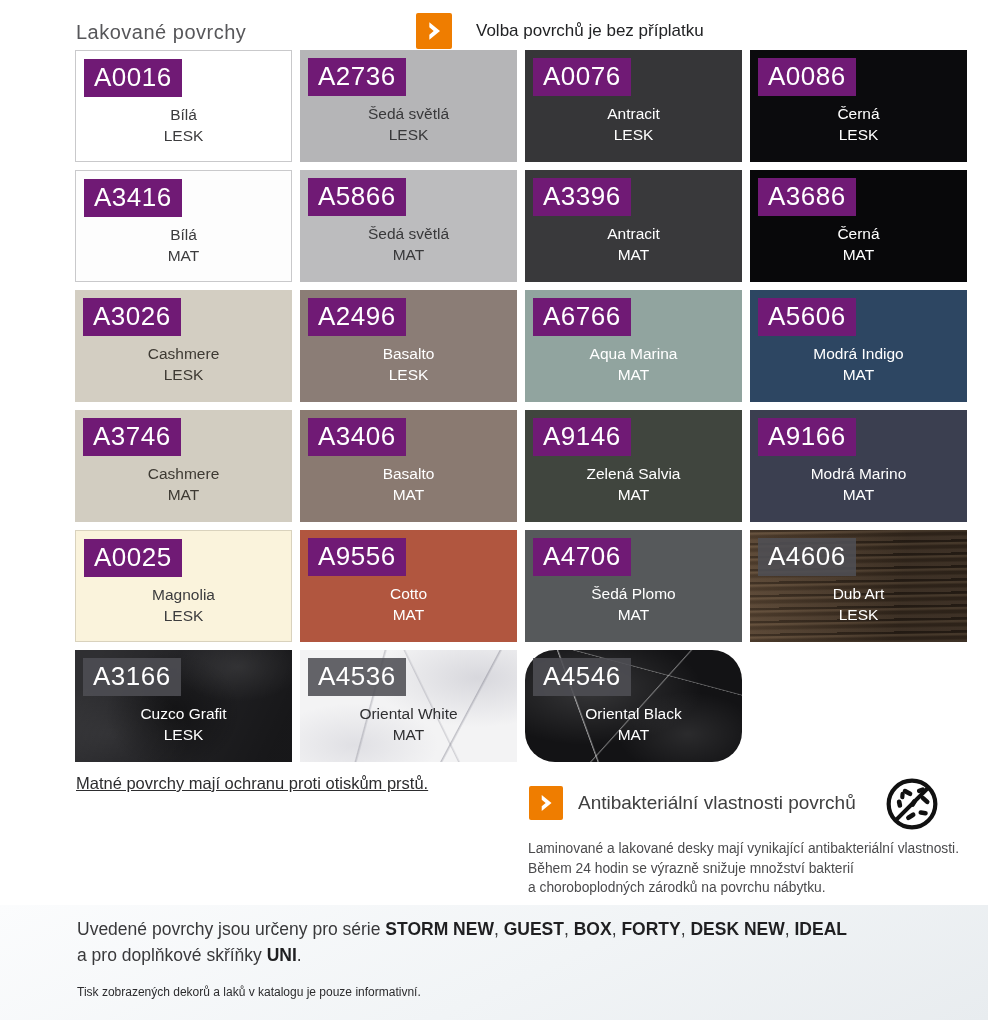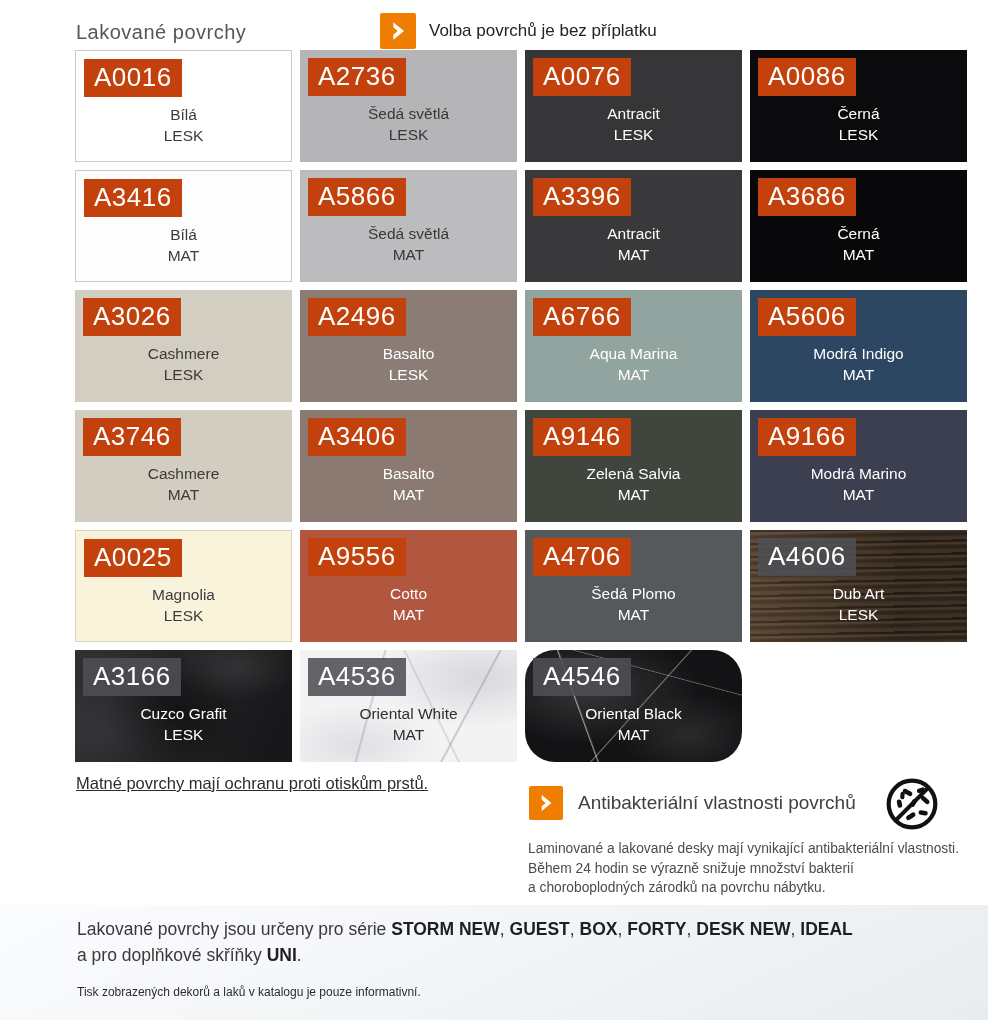--- a/index.html
+++ b/index.html
@@ -4,36 +4,36 @@
 <style>
   html,body{margin:0;padding:0;}
   .page{
     position:relative;width:988px;height:1020px;background:#ffffff;
     font-family:"Liberation Sans",sans-serif;overflow:hidden;
   }
   .page-title{
     position:absolute;left:76px;top:8px;font-size:20px;font-weight:400;
     color:#57575a;letter-spacing:.5px;
   }
-  .top-note{position:absolute;left:380px;top:13px;display:flex;align-items:center;gap:13px;}
+  .top-note{position:absolute;left:416px;top:13px;display:flex;align-items:center;gap:24px;}
   .arrow-badge{
     width:36px;height:36px;background:#ef7d00;border-radius:2px;flex:0 0 auto;
     display:flex;align-items:center;justify-content:center;
   }
   .arrow-badge svg{display:block;}
   .top-note-text{font-size:17px;color:#222325;}
 
   .swatch-grid{
     position:absolute;left:75px;top:50px;width:892px;
     display:grid;grid-template-columns:repeat(4,1fr);
     grid-auto-rows:112px;column-gap:8px;row-gap:8px;
   }
   .swatch{position:relative;box-sizing:border-box;}
   .swatch .code-badge{
-    position:absolute;left:8px;top:8px;background:#c2410c;color:#ffffff;
+    position:absolute;left:8px;top:8px;background:#701a75;color:#ffffff;
     font-size:26px;line-height:1;padding:5px 10px 7px;letter-spacing:.5px;
   }
   .swatch.textured .code-badge{background:rgba(79,79,84,.88);}
   .swatch .labels{
     position:absolute;left:0;top:53px;width:100%;text-align:center;
     font-size:15.5px;line-height:21px;
   }
   .tex-wood{
     background-image:
       linear-gradient(95deg, rgba(130,104,78,.22), rgba(0,0,0,.28) 70%),
@@ -295,19 +295,19 @@
   </div>
 
   <div class="ab-par">
     <div>Laminované a lakované desky mají vynikající antibakteriální vlastnosti.</div>
     <div>Během 24 hodin se výrazně snižuje množství bakterií</div>
     <div>a choroboplodných zárodků na povrchu nábytku.</div>
   </div>
 
   <div class="footer-panel">
     <p class="footer-series" style="margin:0;">
-      <span>Lakované povrchy jsou určeny pro série </span><span><b>STORM NEW</b>, <b>GUEST</b>, <b>BOX</b>, <b>FORTY</b>, <b>DESK NEW</b>, <b>IDEAL</b></span><br>
+      <span>Uvedené povrchy jsou určeny pro série </span><span><b>STORM NEW</b>, <b>GUEST</b>, <b>BOX</b>, <b>FORTY</b>, <b>DESK NEW</b>, <b>IDEAL</b></span><br>
       <span>a pro doplňkové skříňky </span><b>UNI</b><span>.</span>
     </p>
     <div class="footer-note">Tisk zobrazených dekorů a laků v katalogu je pouze informativní.</div>
   </div>
 
 </div>
 
 </body></html>

